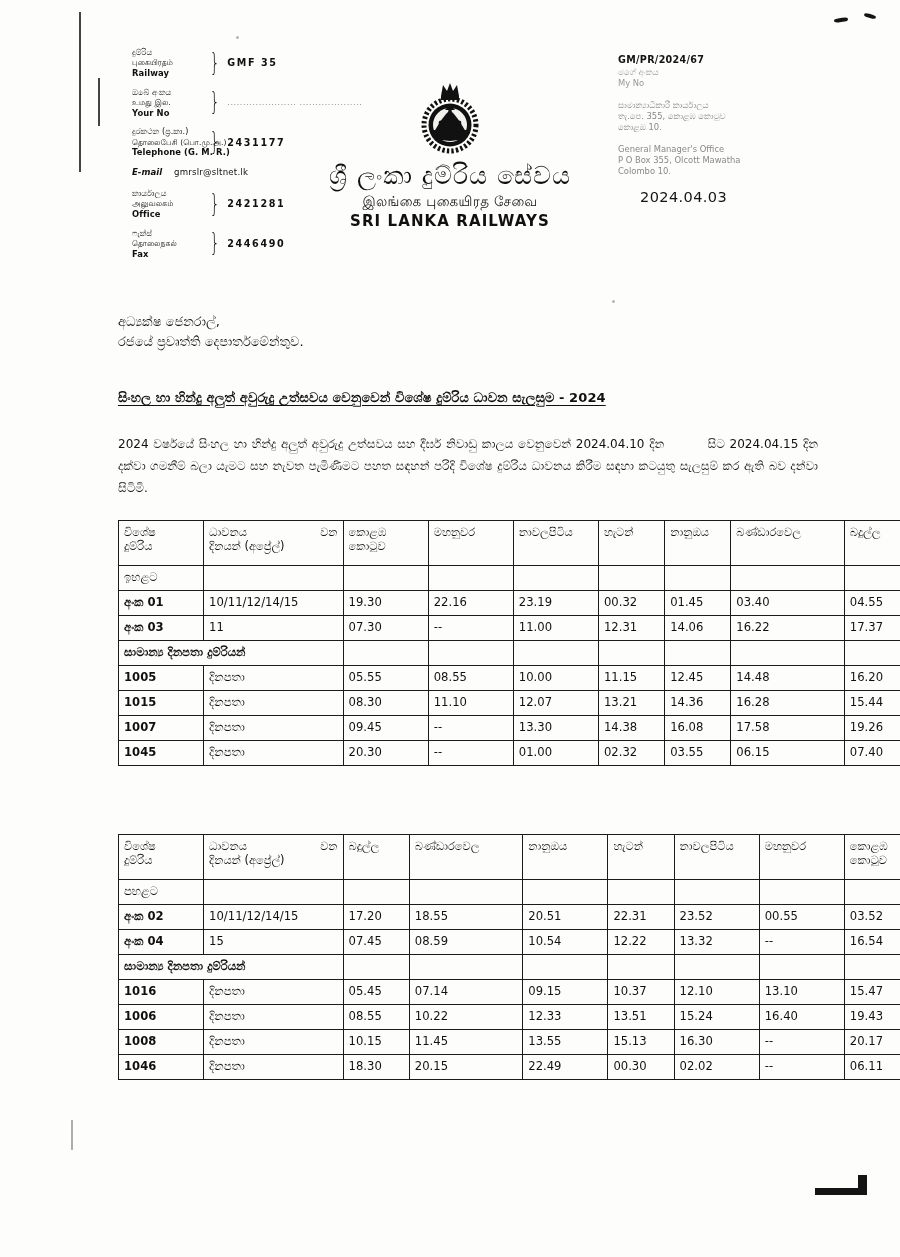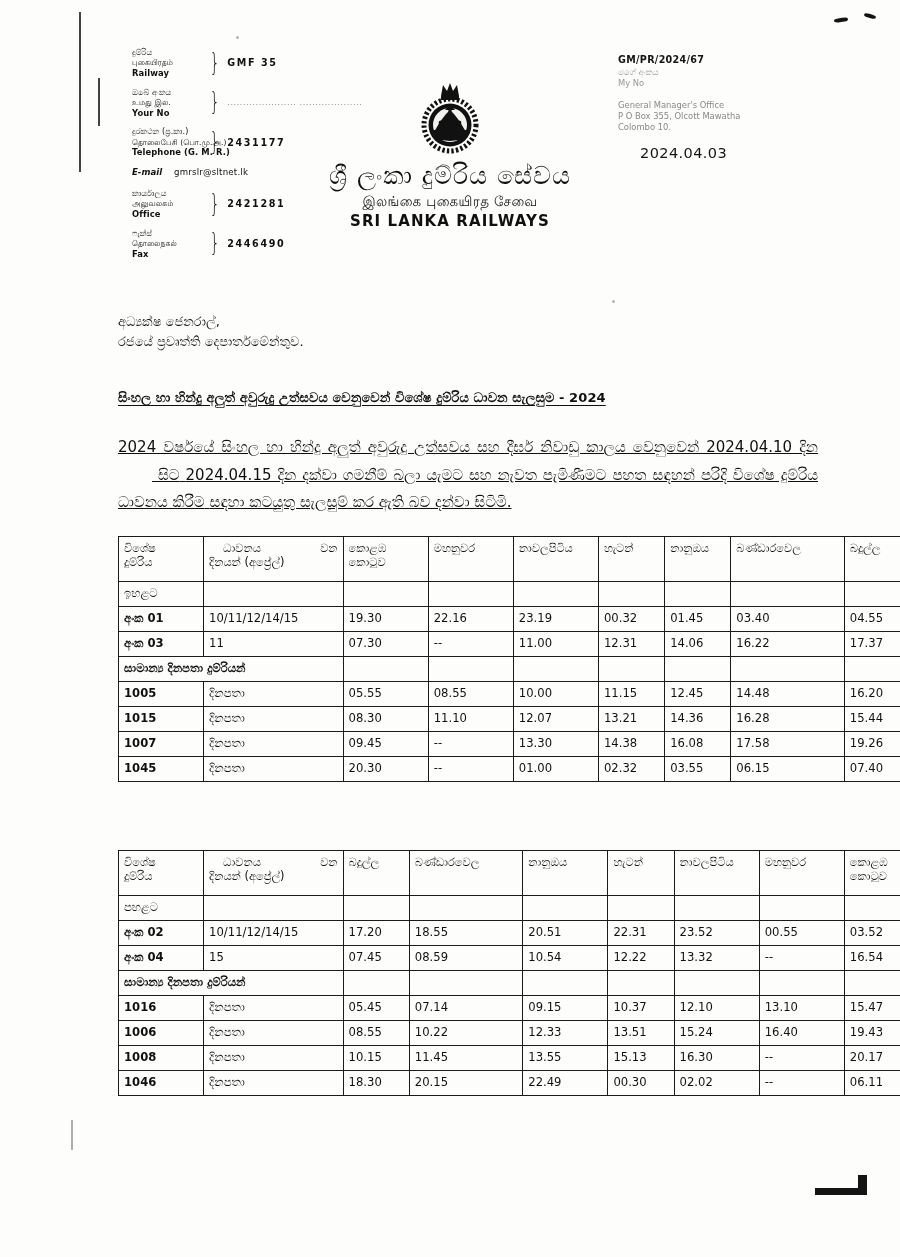--- a/index.html
+++ b/index.html
@@ -179,24 +179,23 @@
   .doc-title {
     margin-top: 38px;
     font-size: 13px;
     font-weight: 700;
     text-decoration: underline;
     text-underline-offset: 3px;
     letter-spacing: .1px;
   }
   .para {
     margin-top: 28px;
-    font-size: 15px;
+    font-size: 12px;
     line-height: 1.82;
     text-align: justify;
-    text-decoration: underline;
   }
   .para .gap { display: inline-block; width: 34px; }
   .section-title {
     margin-top: 26px;
     font-size: 12.6px;
     font-weight: 700;
     text-decoration: underline;
     text-underline-offset: 3px;
   }
 
@@ -220,21 +219,20 @@
     font-weight: 400;
     text-align: left;
     height: 36px;
     vertical-align: top;
     font-size: 11.4px;
   }
   .th-split {
     display: flex;
     justify-content: space-between;
     gap: 0;
-    margin-left: 14px;
   }
   .row-head td {
     font-weight: 400;
   }
   .grp td {
     font-weight: 700;
   }
   td.num { font-weight: 400; }
   td.trainno { font-weight: 700; }
   td.dash { color: #1b1b1b; }
@@ -345,20 +343,25 @@
       <div class="org-en">SRI LANKA RAILWAYS</div>
     </div>
 
     <div class="ref-block">
       <div class="ref-group">
         <div class="sharp">GM/PR/2024/67</div>
         <div class="faded">මගේ අංකය</div>
         <div class="faded">My No</div>
       </div>
 
+      <div class="ref-group">
+        <div class="faded2">සාමාන්‍යාධිකාරී කාර්යාලය</div>
+        <div class="faded2">තැ.පෙ. 355, කොළඹ කොටුව</div>
+        <div class="faded2">කොළඹ 10.</div>
+      </div>
 
 
       <div class="ref-group">
         <div class="faded2">General Manager's Office</div>
         <div class="faded2">P O Box 355, Olcott Mawatha</div>
         <div class="faded2">Colombo 10.</div>
       </div>
 
       <div class="ref-date">2024.04.03</div>
     </div>

